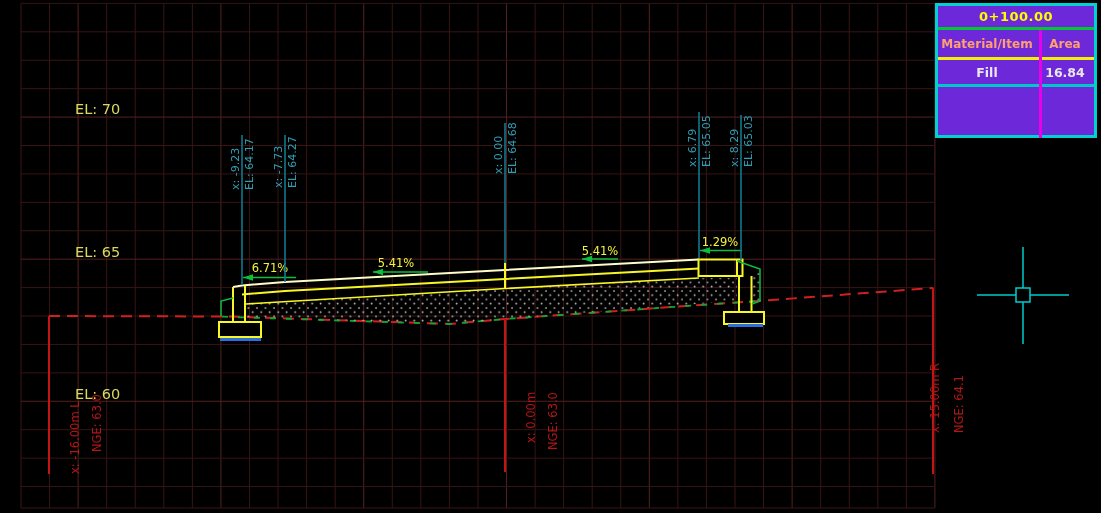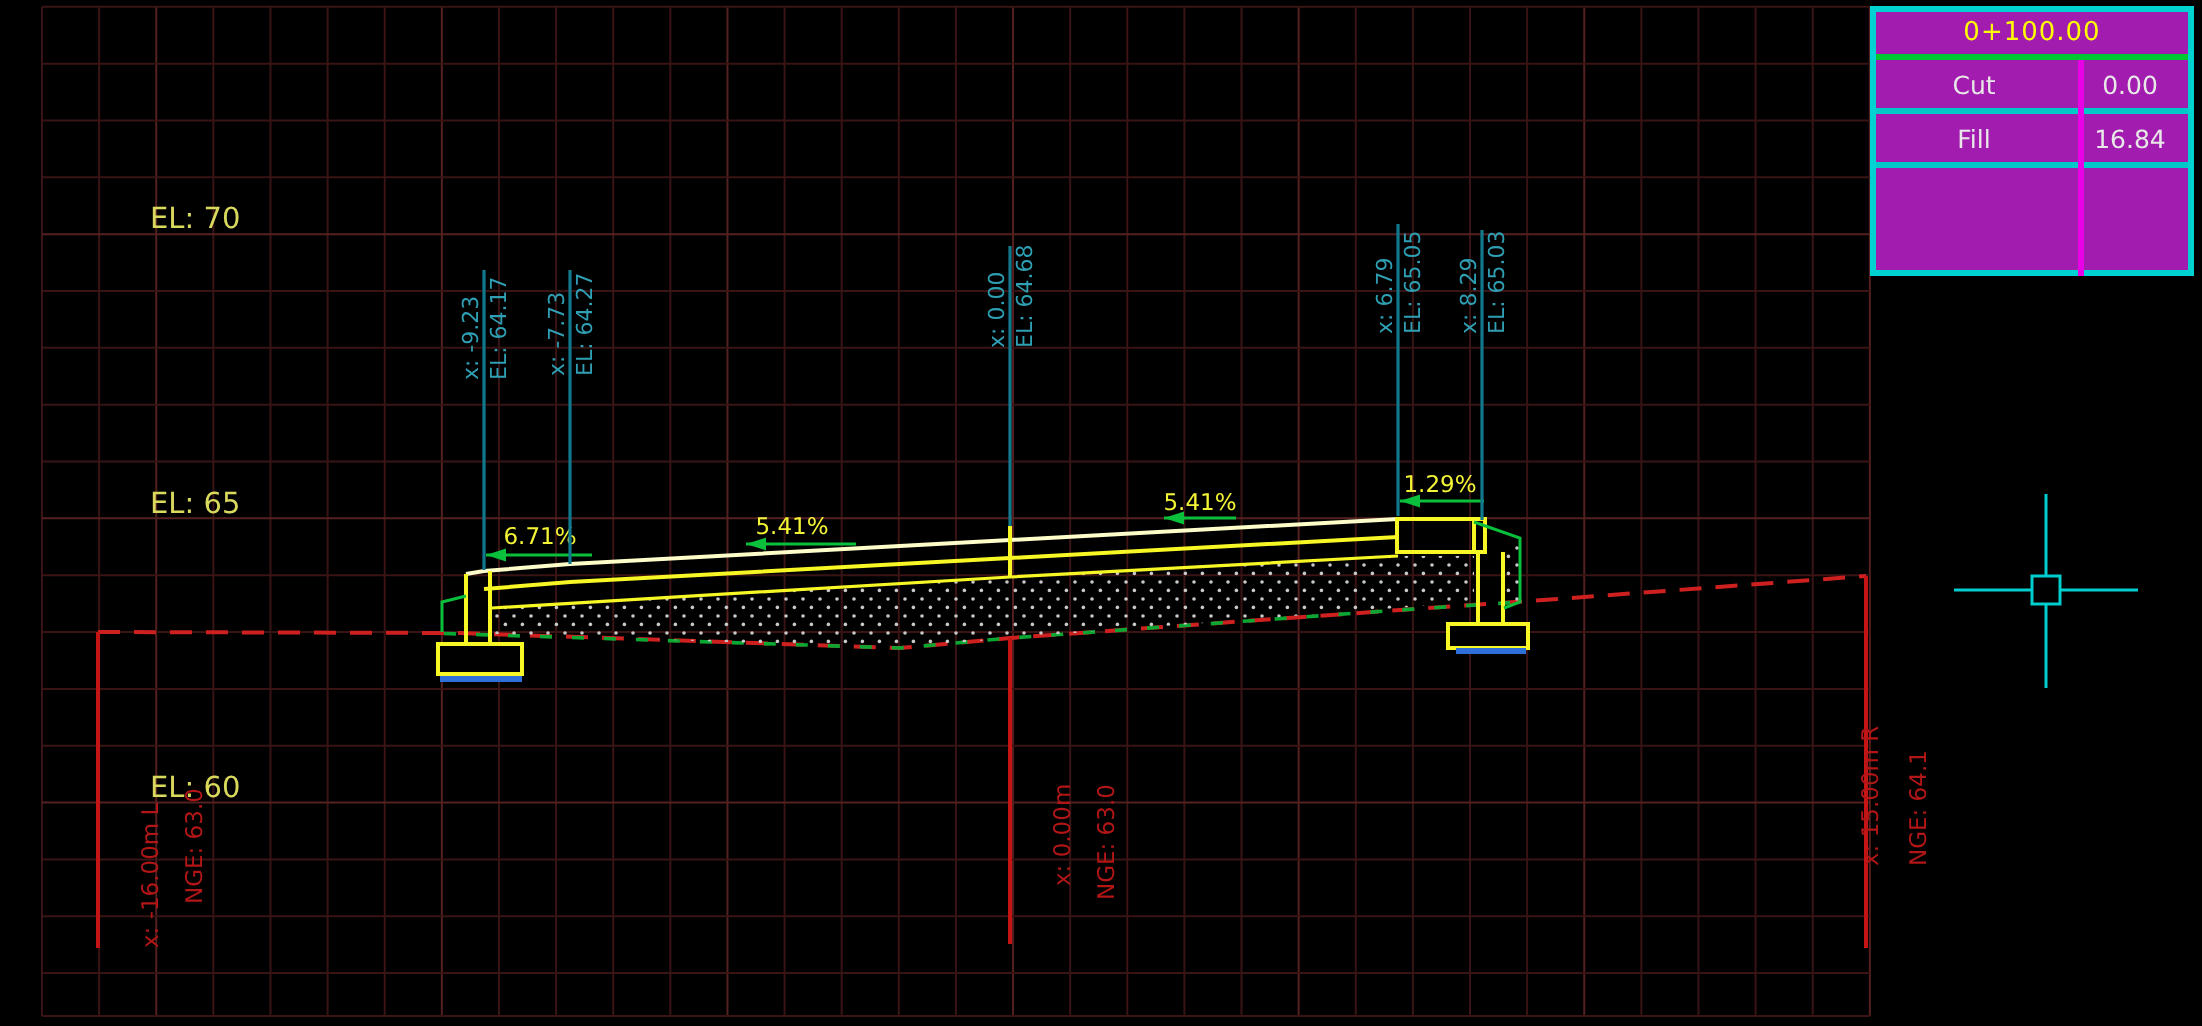--- a/index.html
+++ b/index.html
@@ -2,22 +2,22 @@
 <html><head>
 <meta charset="utf-8">
 <style>
   html,body{margin:0;padding:0;background:#000;}
   .stage{position:relative;width:1101px;height:513px;background:#000;overflow:hidden;
          font-family:"DejaVu Sans",sans-serif;}
   svg text{font-family:"DejaVu Sans",sans-serif;}
 
   
   .qto{position:absolute;left:935px;top:3px;width:162px;height:135px;
-       border:3px solid #00d2d2;background:#a21caf;box-sizing:border-box;
-       display:flex;flex-direction:column;font-weight:normal;}
+       border:3px solid #00d2d2;background:#6d28d9;box-sizing:border-box;
+       display:flex;flex-direction:column;font-weight:bold;}
   .qto-title{height:21px;line-height:21px;text-align:center;color:#ffff00;
        font-size:13px;border-bottom:3px solid #00c832;letter-spacing:.5px;}
   .qto-row{display:flex;align-items:center;}
   .qto-row .c1{width:98px;text-align:center;}
   .qto-row .c2{flex:1;text-align:center;}
   .qto-head{height:27px;border-bottom:3px solid #f0f000;color:#ffa071;font-size:12px;}
   .qto-r{height:24px;color:#e8e8e8;font-size:12.5px;border-bottom:3px solid #00c8c8;}
   .qto-r:last-child{border-bottom:none;height:22px;}
   .qto-vline{position:absolute;left:101px;top:24px;bottom:-3px;width:3px;
        background:#e800e8;z-index:5;}
@@ -200,23 +200,23 @@
     <line x1="1023" y1="247" x2="1023" y2="288"></line>
     <line x1="1023" y1="302" x2="1023" y2="344"></line>
     <line x1="977" y1="295" x2="1016" y2="295"></line>
     <line x1="1030" y1="295" x2="1069" y2="295"></line>
   </g>
 </svg>
 
 
 <div class="qto">
   <div class="qto-title">0+100.00</div>
-  <div class="qto-row qto-r">
-    <div class="c1">Cut</div>
-    <div class="c2">0.00</div>
+  <div class="qto-row qto-head">
+    <div class="c1">Material/Item</div>
+    <div class="c2">Area</div>
   </div>
   <div class="qto-row qto-r">
     <div class="c1">Fill</div>
     <div class="c2">16.84</div>
   </div>
   <div class="qto-vline"></div>
 </div>
 
 </div>
 

